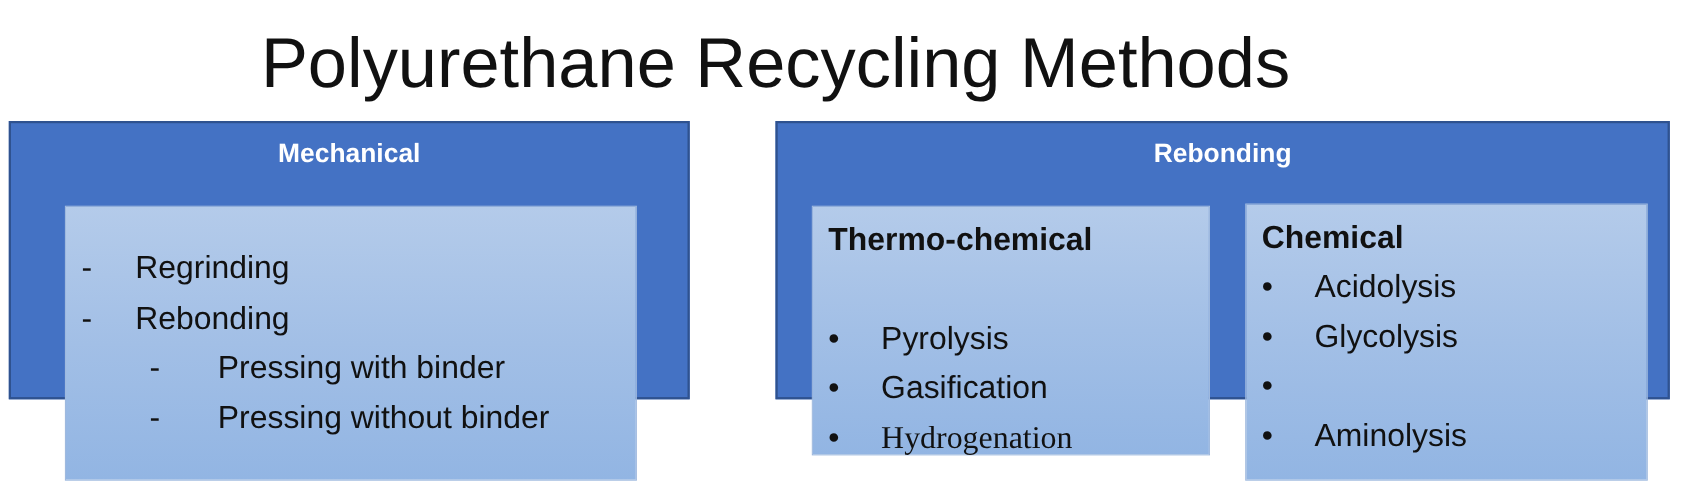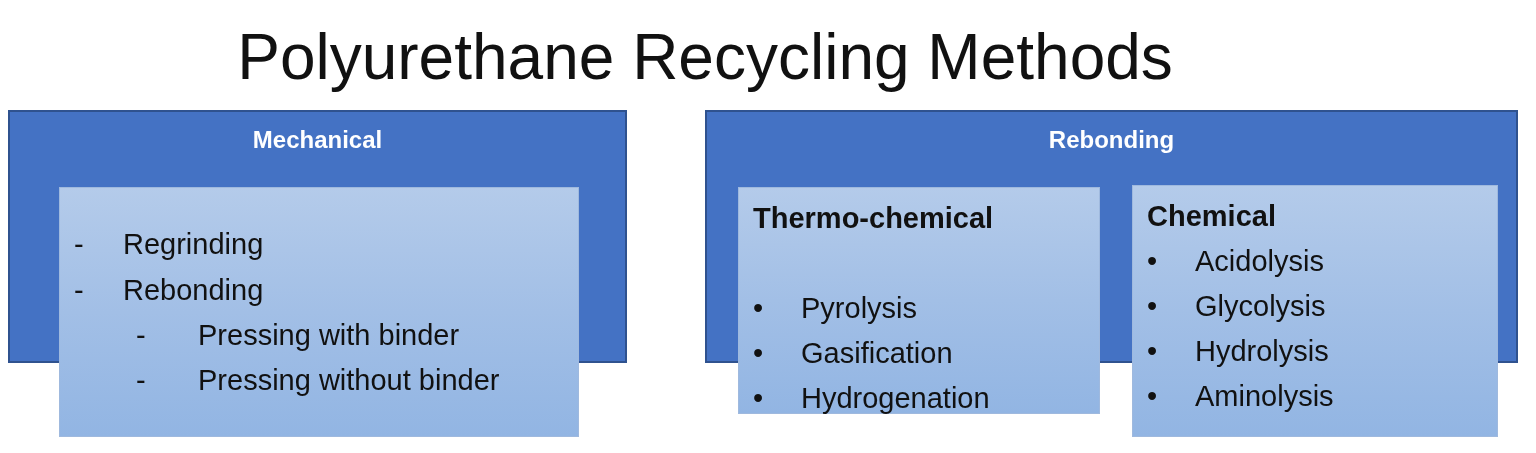--- a/index.html
+++ b/index.html
@@ -40,26 +40,25 @@
   <div class="outer-label">Rebonding</div>
 </div>
 
 <div class="inner" style="left:738px; top:187px; width:362px; height:227px;">
   <div class="inner-title" style="left:14px; top:14px;">Thermo-chemical</div>
   <span class="marker" style="left:14px; top:104px;">•</span>
   <span class="item" style="left:62px; top:104px;">Pyrolysis</span>
   <span class="marker" style="left:14px; top:149px;">•</span>
   <span class="item" style="left:62px; top:149px;">Gasification</span>
   <span class="marker" style="left:14px; top:194px;">•</span>
-  <span class="item" style="left:62px; top:194px;">Hydrogenation</span>
+  <span class="item" style="left:62px; top:194px;font-family:Liberation Serif, serif;">Hydrogenation</span>
 </div>
 
 <div class="inner" style="left:1132px; top:185px; width:366px; height:252px;">
   <div class="inner-title" style="left:14px; top:14px;">Chemical</div>
   <span class="marker" style="left:14px; top:59px;">•</span>
   <span class="item" style="left:62px; top:59px;">Acidolysis</span>
   <span class="marker" style="left:14px; top:104px;">•</span>
   <span class="item" style="left:62px; top:104px;">Glycolysis</span>
   <span class="marker" style="left:14px; top:149px;">•</span>
-  <span class="item" style="left:62px; top:149px;">Hydrolysis</span>
   <span class="marker" style="left:14px; top:194px;">•</span>
   <span class="item" style="left:62px; top:194px;">Aminolysis</span>
 </div>
 
 </body></html>

